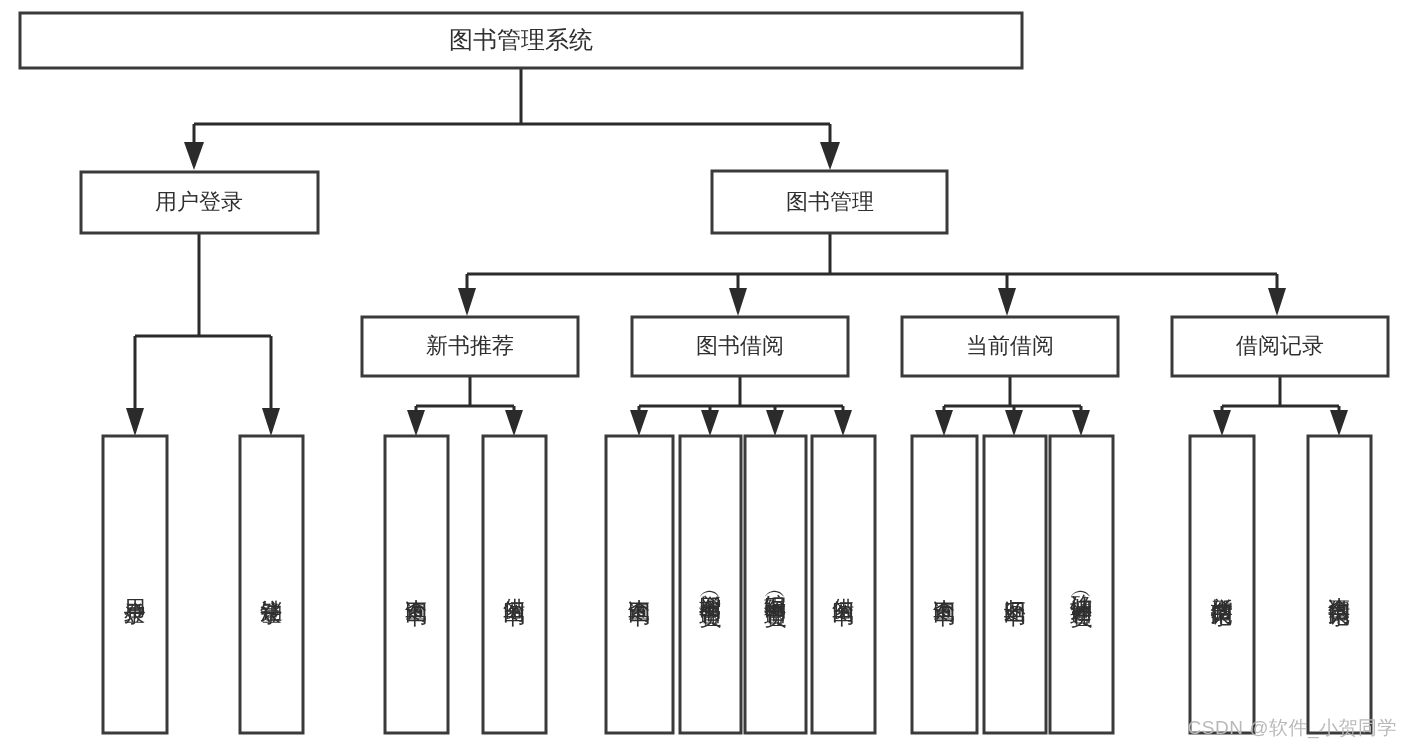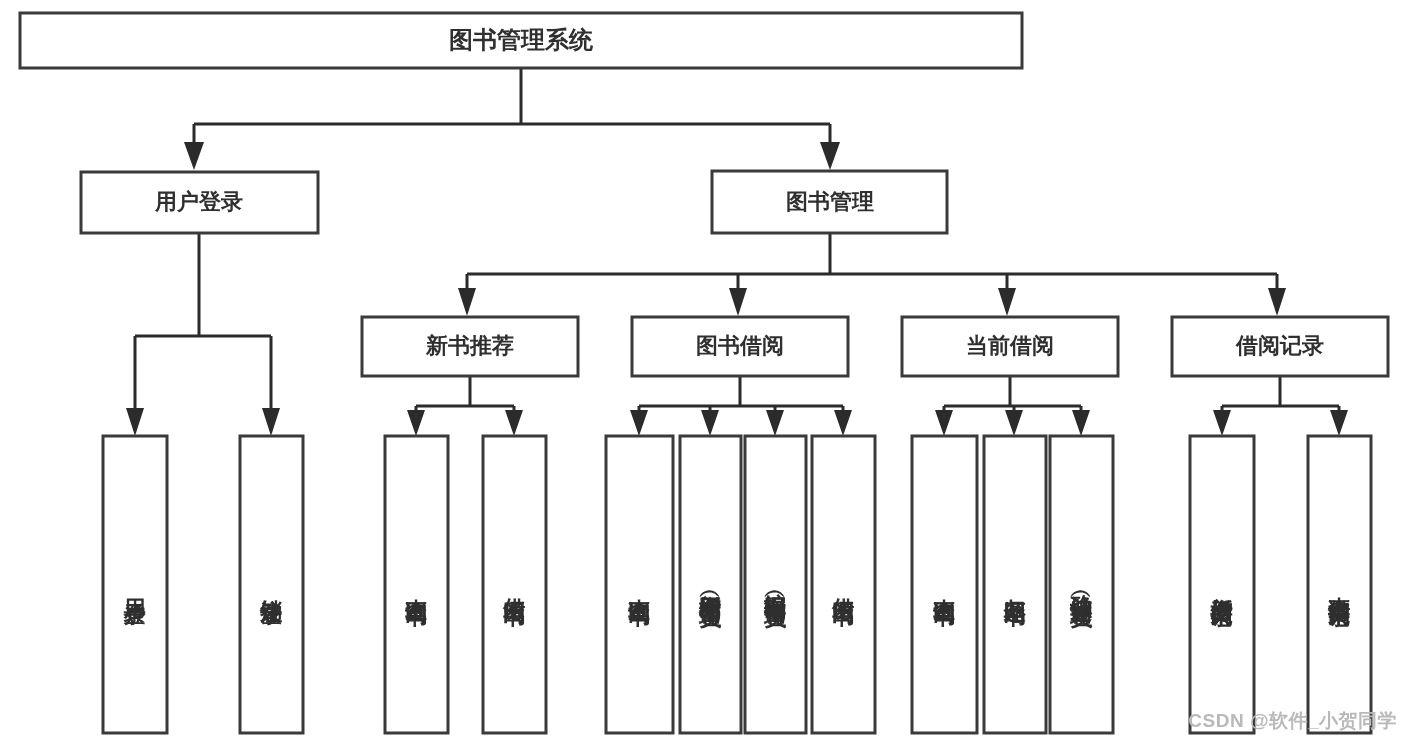--- a/index.html
+++ b/index.html
@@ -13,21 +13,20 @@
     font-family: "Liberation Sans", "DejaVu Sans", sans-serif;
     overflow: hidden;
     position: relative;
   }
   #diagram-root {
     position: absolute;
     left: 0;
     top: 0;
     width: 1405px;
     height: 747px;
-    font-weight: bold;
   }
   svg.flow {
     display: block;
     width: 1405px;
     height: 747px;
   }
   .node-rect {
     fill: #ffffff;
     stroke: #3a3a3a;
     stroke-width: 3;
@@ -66,21 +65,21 @@
     font-size: 22px;
     line-height: 1.16;
     letter-spacing: 2px;
     color: #2f2f2f;
     white-space: nowrap;
     text-align: center;
   }
   .watermark {
     position: absolute;
     right: 8px;
-    bottom: 13px;
+    bottom: 6px;
     font-family: "Liberation Sans", "DejaVu Sans", sans-serif;
     font-size: 19px;
     color: #b9b9b9;
     letter-spacing: 0.5px;
     white-space: nowrap;
   }
 </style>
 </head>
 <body>
 

